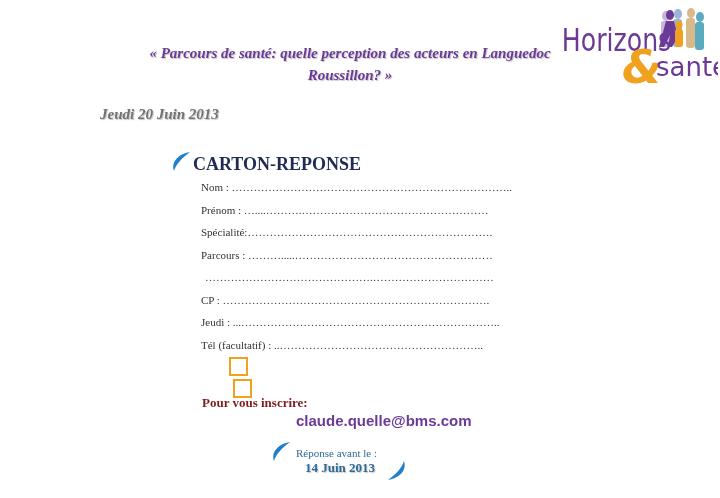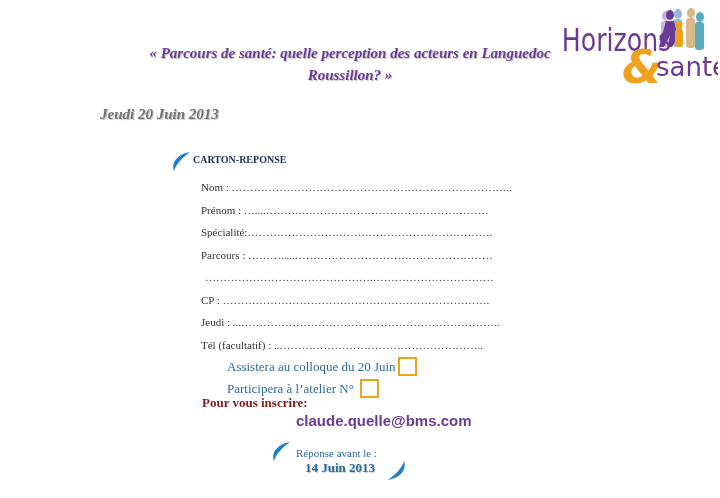--- a/index.html
+++ b/index.html
@@ -16,21 +16,21 @@
   .date {
     left: 100px; width: 500px; top: 86px;
     font-style: italic; font-weight: bold; color: #737373; font-size: 15px;
     text-shadow: 1px 1px 1px rgba(120,120,120,0.45);
     margin-top: 20px;
   }
   .venue {
     left: 100px; width: 500px; text-align: center; top: 106px;
     font-weight: bold; color: #1f2a55; font-size: 14px; line-height: 18px;
   }
-  .section-title { left: 193px; top: 154px; font-weight: bold; color: #1f2a55; font-size: 10px; }
+  .section-title { left: 193px; top: 154px; font-weight: bold; color: #1f2a55; font-size: 18px; }
   .field { left: 201px; font-size: 11px; color: #333; white-space: nowrap; }
   .check-line { left: 227px; font-size: 13px; color: #2d6a96; white-space: nowrap; display: flex; align-items: center; }
   .checkbox { display: inline-block; width: 15px; height: 15px; border: 2px solid #f0a21e; margin-left: 2px; }
   .signup { left: 202px; top: 395px; font-size: 13px; font-weight: bold; color: #7f1d1d; }
   .email { left: 296px; top: 412px; font-size: 15px; font-weight: bold; color: #6a3a96; font-family: "Liberation Sans", sans-serif; }
   .deadline-label { left: 296px; top: 447px; font-size: 11px; color: #2d6a96; }
   .deadline-date { left: 305px; top: 460px; font-size: 13px; font-weight: bold; color: #2d6a96; text-shadow: 1px 1px 1px rgba(120,120,120,0.4); }
   .logo { left: 560px; top: 3px; width: 158px; height: 82px; }
 </style>
 </head>
@@ -74,25 +74,23 @@
 <div class="abs field" style="top:181px;">Nom : …………………………………………………………………..</div>
 <div class="abs field" style="top:204px;">Prénom : …....……….……………………………………………</div>
 <div class="abs field" style="top:226px;">Spécialité:………………………………………………………….</div>
 <div class="abs field" style="top:249px;">Parcours :   ……….....………………………………………………</div>
 <div class="abs field" style="top:271px; left:205px;">……………………………………….……………………………</div>
 <div class="abs field" style="top:294px;">CP :  ……………………………………………………………….</div>
 <div class="abs field" style="top:316px;">Jeudi : ...……………………………………………………………..</div>
 <div class="abs field" style="top:339px;">Tél (facultatif) : ..………………………………………………..</div>
 
 <div class="abs check-line" style="top:357px;">
-  <span>Assistera au colloque du 20 Juin</span>
   <span class="checkbox"></span>
 </div>
 <div class="abs check-line" style="top:379px;">
-  <span>Participera à l’atelier N°</span>
   <span class="checkbox" style="margin-left:6px;"></span>
 </div>
 
 <div class="abs signup">Pour vous inscrire:</div>
 <div class="abs email">claude.quelle@bms.com</div>
 
 <div class="abs" style="left:270px; top:440px;">
   <svg width="22" height="22" viewBox="0 0 22 22">
       <path d="M20 2 C8 4 1 12 4 21 C6 14 12 8 20 2 Z" fill="#1f7fc8"></path>
     </svg>

